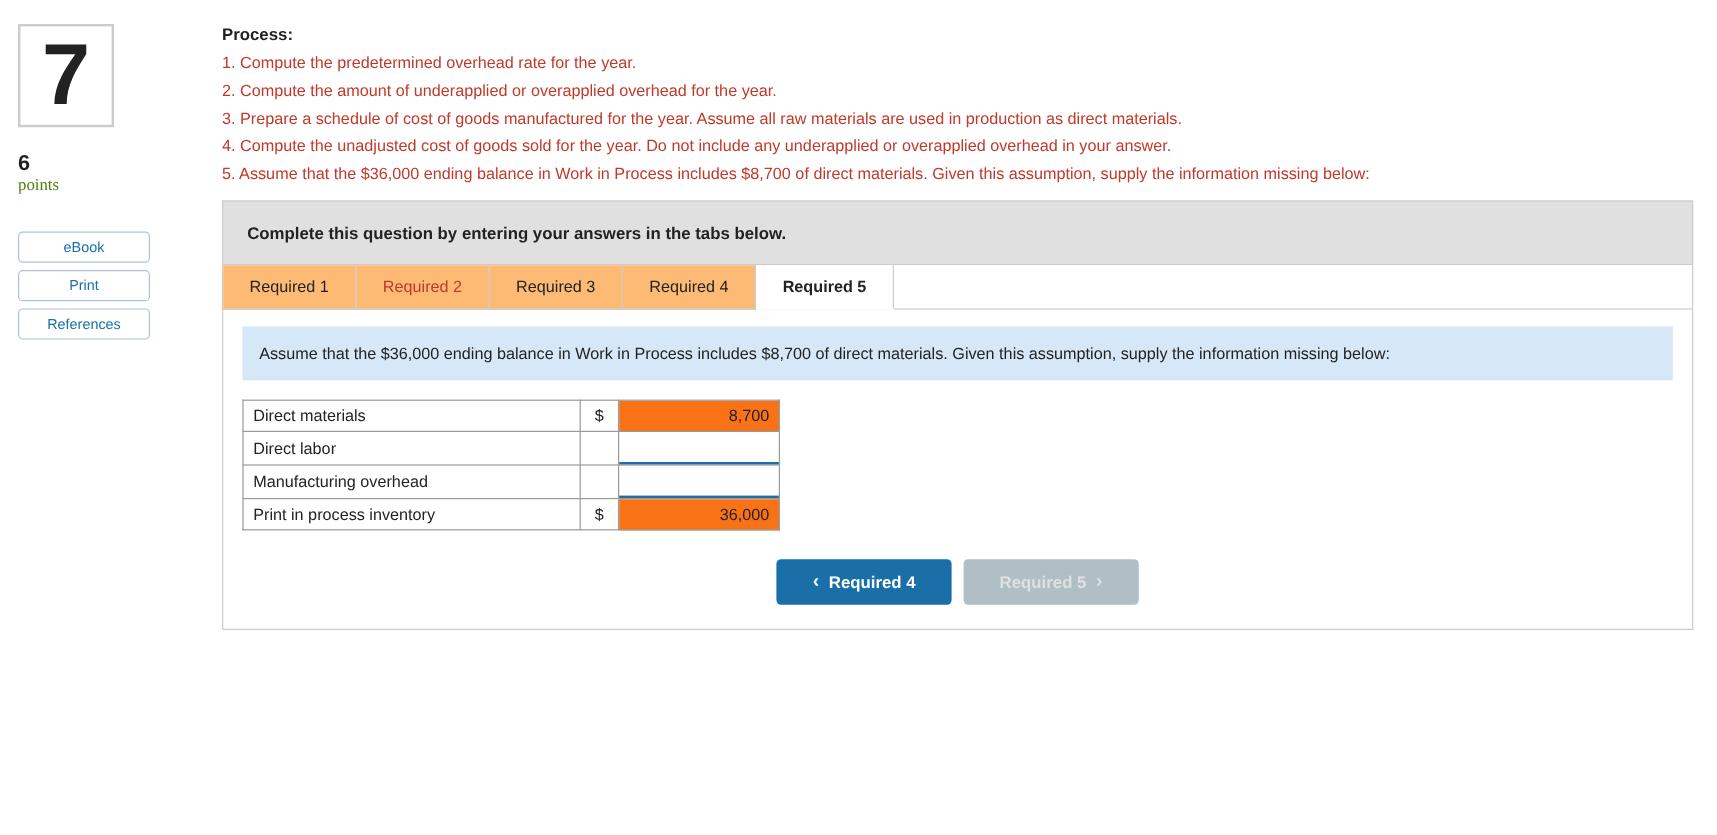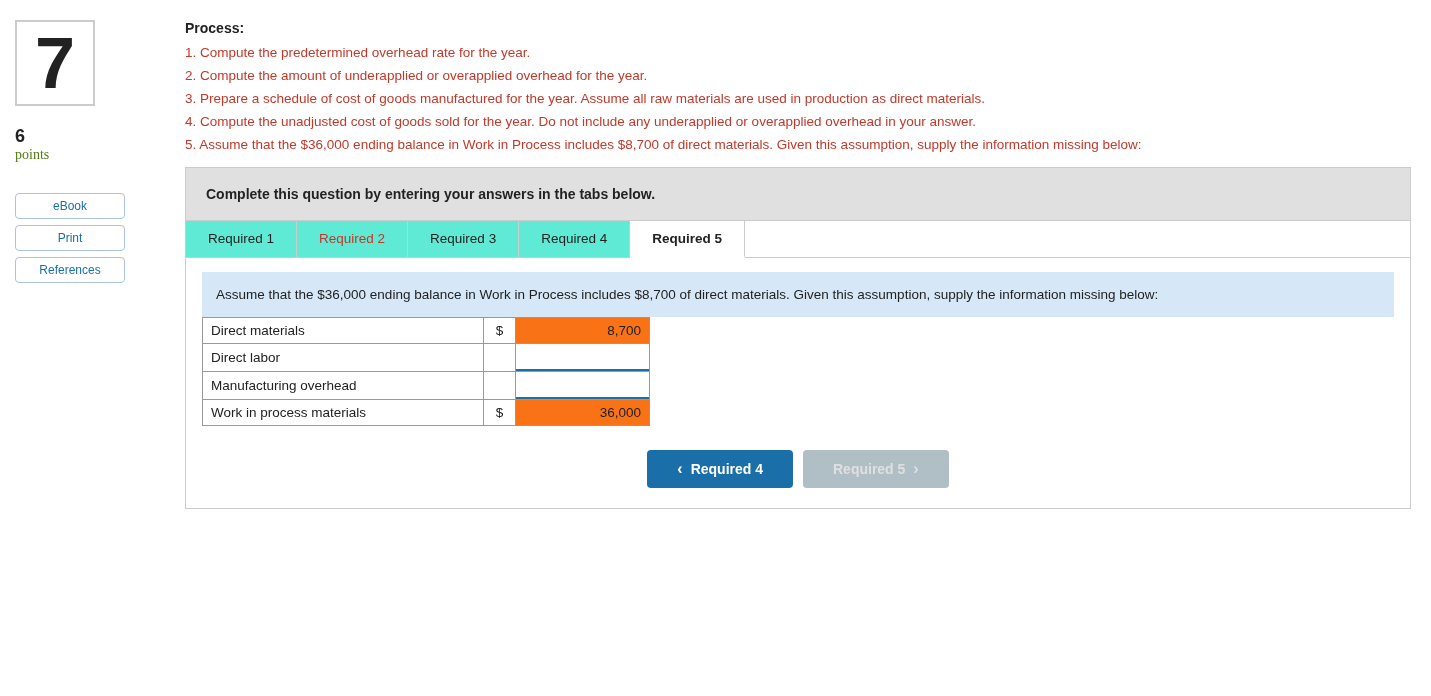--- a/index.html
+++ b/index.html
@@ -97,21 +97,21 @@
     .tabs-row {
       display: flex;
       border-bottom: 1px solid #ccc;
       background: #fff;
     }
     .tab {
       padding: 10px 22px;
       border-right: 1px solid #ccc;
       font-size: 13.5px;
       cursor: pointer;
-      background: #5eead4;
+      background: #fdba74;
       color: #222;
       border-bottom: 1px solid #ccc;
       margin-bottom: -1px;
     }
     .tab.active {
       background: #fff;
       font-weight: bold;
       border-bottom: 2px solid #fff;
       color: #222;
     }
@@ -120,20 +120,21 @@
     }
     .tab-content {
       padding: 14px 16px 20px 16px;
     }
     .assumption-box {
       background: #d6e8f7;
       border: none;
       padding: 12px 14px;
       font-size: 13.5px;
       color: #222;
+      margin-bottom: 16px;
       line-height: 1.6;
     }
     .data-table {
       border-collapse: collapse;
       width: 448px;
       margin-bottom: 24px;
     }
     .data-table td {
       border: 1px solid #999;
       padding: 5px 8px;
@@ -255,21 +256,21 @@
               </td>
             </tr>
             <tr>
               <td class="label-cell">Manufacturing overhead</td>
               <td class="currency-cell"></td>
               <td class="input-cell">
                 <input type="text" value="" style="">
               </td>
             </tr>
             <tr>
-              <td class="label-cell">Work in process materials</td>
+              <td class="label-cell">Print in process inventory</td>
               <td class="currency-cell">$</td>
               <td class="value-cell">36,000</td>
             </tr>
           </tbody>
         </table>
 
         <div class="nav-buttons">
           <button class="nav-btn active-btn">
             <span class="chevron">‹</span>
             <span>Required 4</span>

